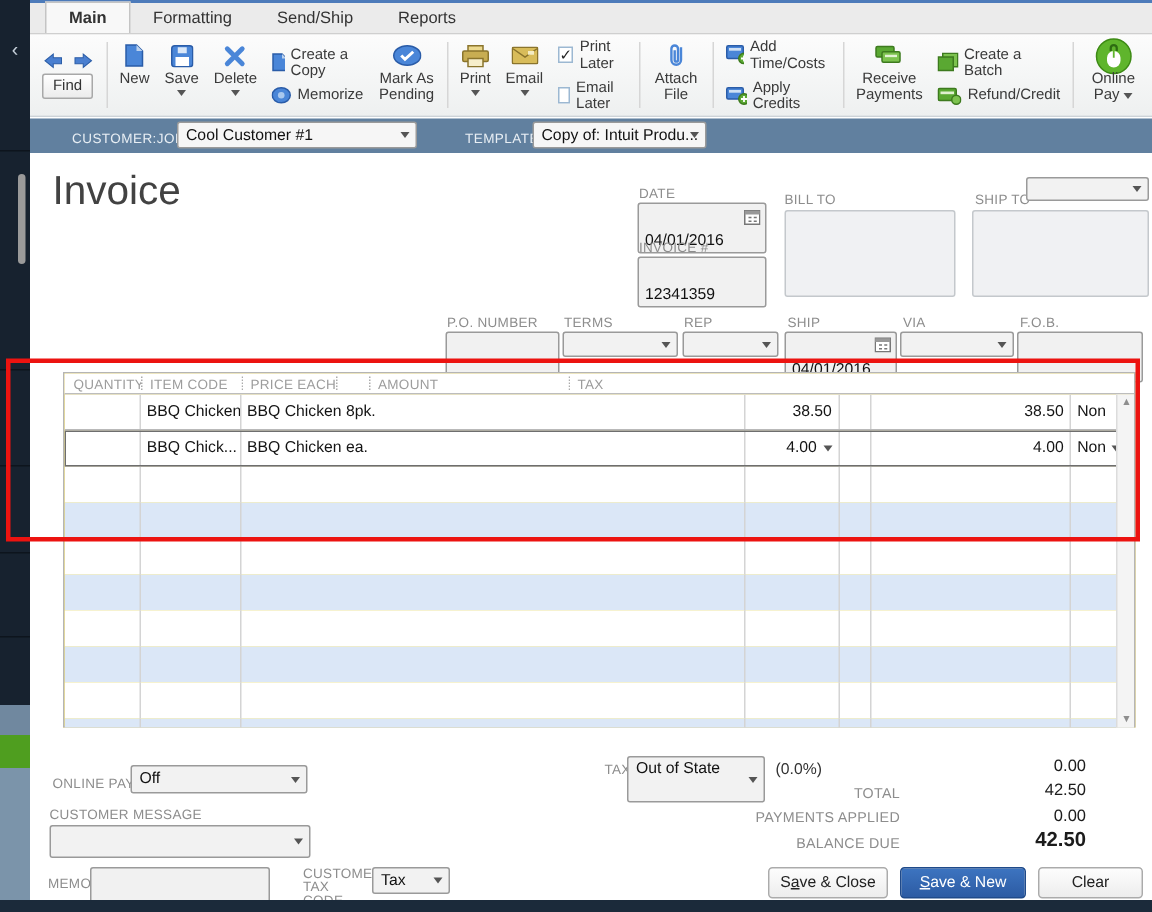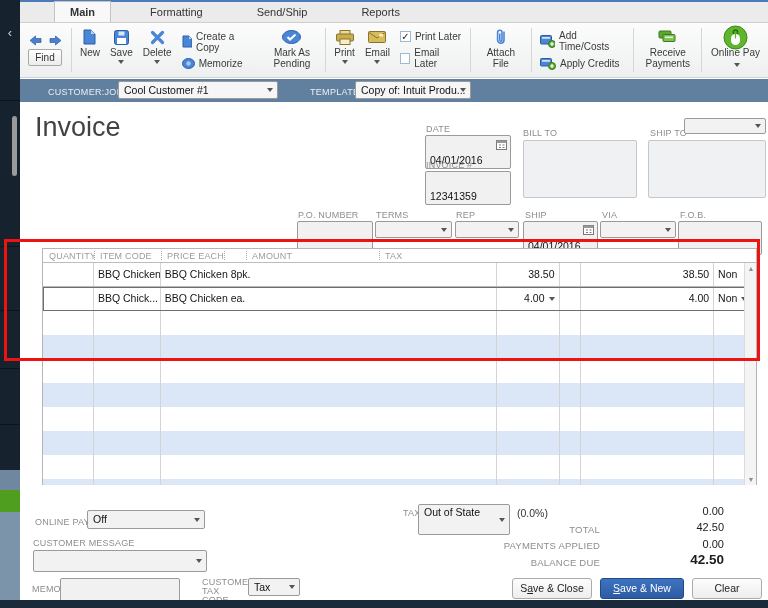--- a/index.html
+++ b/index.html
@@ -19,21 +19,21 @@
   .seg5 { top:424px; height:1px; background:#0d141d; }
   .seg-blue1 { top:470px; height:20px; background:#70889f; }
   .seg-green { top:490px; height:22px; background:#4f9e1f; }
   .seg-blue2 { top:512px; height:88px; background:#7b94aa; }
 
   
   .main { position:absolute; left:20px; top:0; width:748px; height:600px; }
   .topline { position:absolute; left:0; top:0; width:748px; height:2px; background:#4d7bba; }
 
   .tabbar { position:absolute; left:0; top:2px; width:748px; height:21px; background:#ebebeb; border-bottom:1px solid #cfcfcf; display:flex; align-items:flex-end; padding-left:10px; }
-  .tab { font-size:11px; color:#333; padding:4px 15px 4px 15px; cursor:pointer;margin-left:24px; }
+  .tab { font-size:11px; color:#333; padding:4px 15px 4px 15px; cursor:pointer; }
   .tab.active { background:#f8f8f8; border:1px solid #c4c4c4; border-bottom:none; font-weight:bold; }
 
   
   .toolbar { position:absolute; left:0; top:23px; width:748px; height:55px; background:linear-gradient(#fcfcfc,#eef0f0); border-bottom:1px solid #cdd3d8; display:flex; align-items:stretch; padding:2px 2px; }
   .sep { width:1px; background:#d6d6d6; margin:3px 3px; }
   .findgrp { display:flex; flex-direction:column; align-items:center; justify-content:center; gap:3px; padding:0 6px; }
   .findarrows { display:flex; gap:7px; }
   .findbox { width:34px; height:17px; border:1px solid #a8a8a8; border-radius:2px; background:linear-gradient(#ffffff,#ececec); font-size:10px; color:#333; text-align:center; line-height:15px; cursor:pointer; }
   .tbtn { display:flex; flex-direction:column; align-items:center; justify-content:flex-start; padding:3px 5px 0 5px; font-size:10px; color:#3a3a3a; cursor:pointer; text-align:center; }
   .tbtn .ticon { height:18px; display:flex; align-items:center; justify-content:center; margin-bottom:1px; }
@@ -263,20 +263,37 @@
         <div class="ticon">
             <svg width="19" height="14">
               <rect x="1" y="1" width="12" height="7" rx="1" fill="#5aa832" stroke="#3d7a1e"></rect>
               <rect x="5" y="4.5" width="12" height="7" rx="1" fill="#7cc24e" stroke="#3d7a1e"></rect>
               <rect x="7" y="6.5" width="8" height="1.6" fill="#e3f2d4"></rect>
             </svg>
           </div>
         <div class="tlabel">Receive Payments</div>
       </div>
 
+      <div class="stackcol">
+        <div class="srow">
+          <svg width="14" height="13">
+              <rect x="3.5" y="0.5" width="10" height="9" fill="#7cc24e" stroke="#3d7a1e"></rect>
+              <rect x="0.5" y="3" width="10" height="9" fill="#5aa832" stroke="#3d7a1e"></rect>
+            </svg>
+          <span>Create a Batch</span>
+        </div>
+        <div class="srow">
+          <svg width="16" height="12">
+              <rect x="0.5" y="1" width="12" height="8" rx="1" fill="#5aa832" stroke="#3d7a1e"></rect>
+              <rect x="2" y="3" width="9" height="1.8" fill="#dff0cf"></rect>
+              <circle cx="12.5" cy="8.5" r="3" fill="#7cc24e" stroke="#3d7a1e"></circle>
+            </svg>
+          <span>Refund/Credit</span>
+        </div>
+      </div>
       <div class="sep"></div>
 
       <div class="tbtn">
         <div class="ticon">
             <svg width="25" height="25">
               <circle cx="12.5" cy="12.5" r="11.5" fill="#5fb52c" stroke="#3d8a14"></circle>
               <rect x="8" y="9" width="9" height="11" rx="4.5" fill="#fff"></rect>
               <path d="M12.5 9 v4.5" stroke="#5fb52c" stroke-width="1.2"></path>
               <path d="M10.5 9 v-2 a2 2 0 0 1 4 0 v2" fill="none" stroke="#2d6b12" stroke-width="1.5"></path>
             </svg>

